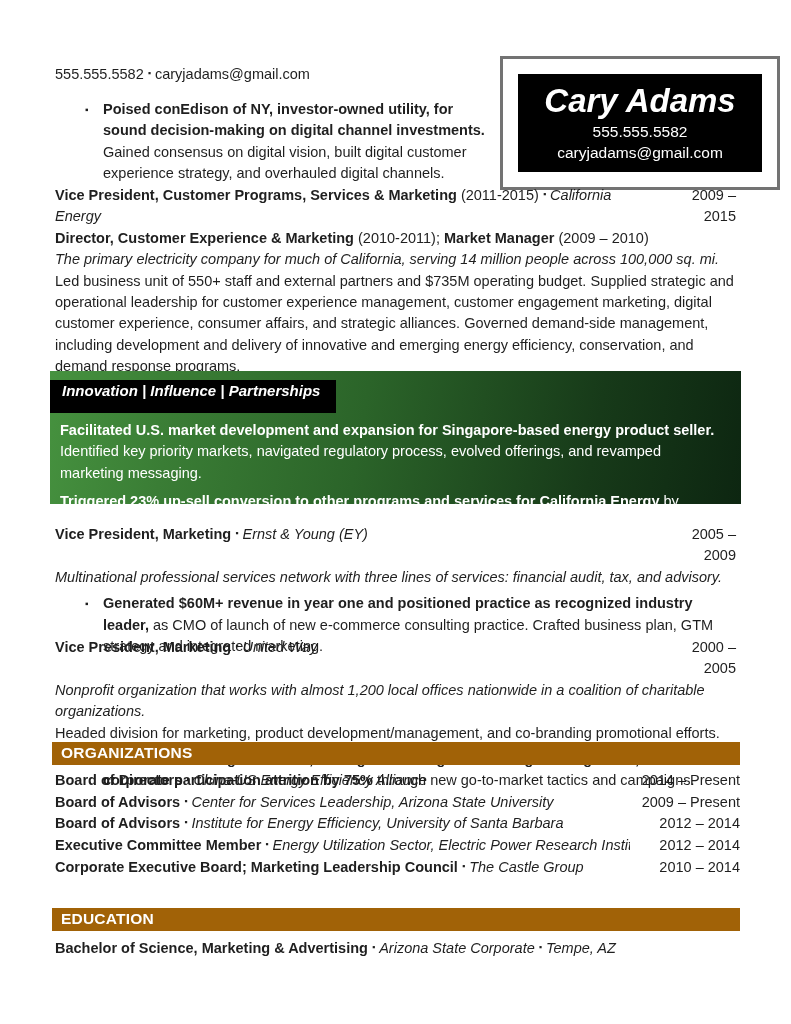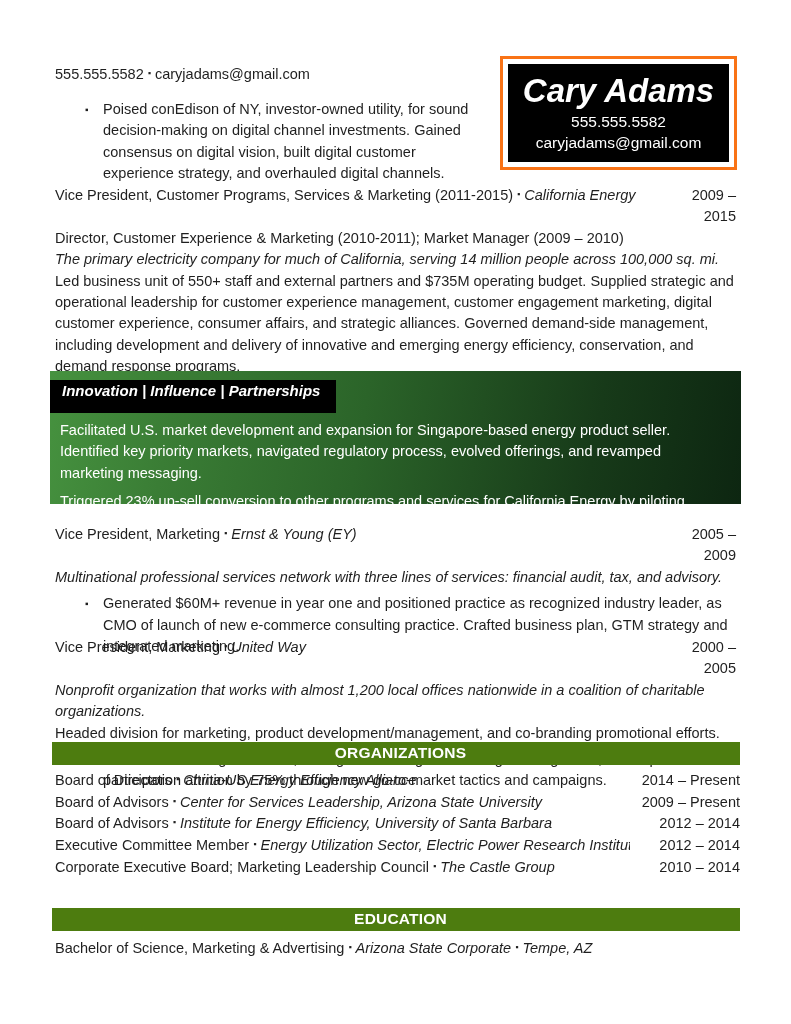--- a/index.html
+++ b/index.html
@@ -4,31 +4,31 @@
 <style>
   * { margin:0; padding:0; box-sizing:border-box; }
   html,body { background:#e8e8e8; }
   .page {
     position:relative; width:791px; height:1024px; margin:0 auto;
     background:#ffffff; color:#1f1f1f;
     font-family:"Liberation Sans", sans-serif;
     font-size:14.5px; line-height:21.4px;
     overflow:hidden;
   }
-  .b { font-weight:400;margin-top:10px; }
+  .b { font-weight:700;margin-top:10px; }
   .i { font-style:italic; }
   .sep { font-size:9px; vertical-align:2px; display:inline-block; transform:translateY(-1px); }
 
   
   .contact-line { position:absolute; top:64px; left:55px; white-space:nowrap; }
 
   
   .name-card {
-    position:absolute; top:56px; left:500px; width:237px;
-    border:3px solid #f97316; background:#fff; padding:5px;
+    position:absolute; top:56px; left:500px; width:280px;
+    border:3px solid #737373; background:#fff; padding:15px;
   }
   .name-card-inner { background:#000; color:#fff; text-align:center; padding:7px 6px 9px; }
   .name-card-name { font-size:33px; line-height:40px; font-weight:700; font-style:italic; white-space:nowrap; }
   .name-card-line { font-size:15.5px; line-height:21px; }
 
   
   .intro-bullet { position:absolute; top:99px; left:55px; width:432px; display:flex; }
   .marker { width:18px; margin-left:30px; flex:none; font-size:10px; line-height:21.4px; }
   .bullet-text { flex:1; }
 
@@ -52,22 +52,22 @@
     font-weight:700; font-style:italic; font-size:15px; line-height:20px;
     padding:1px 16px 12px 12px; margin-top:9px;
   }
   .highlight-para { color:#fff; margin:7px 14px 0 10px; line-height:21.3px; }
 
   
   .list-section { position:absolute; left:52px; width:688px; }
   .orgs { top:742px; }
   .edu { top:908px; }
   .section-bar {
-    background:#4d7c0f; color:#fff; font-weight:700; font-size:15.5px;
-    line-height:20px; padding:1px 0 2px 9px; letter-spacing:0.2px;text-align:center;
+    background:#a16207; color:#fff; font-weight:700; font-size:15.5px;
+    line-height:20px; padding:1px 0 2px 9px; letter-spacing:0.2px;
   }
   .org-rows { margin-top:5px; padding-left:3px; }
   .org-row { display:flex; justify-content:center; line-height:21.7px; }
   .org-left { flex:1; white-space:nowrap; overflow:hidden; }
   .org-date { flex:none; width:110px; text-align:right; }
   .edu-line { margin-top:7px; padding-left:3px; }
 </style>
 </head>
 <body>
 

